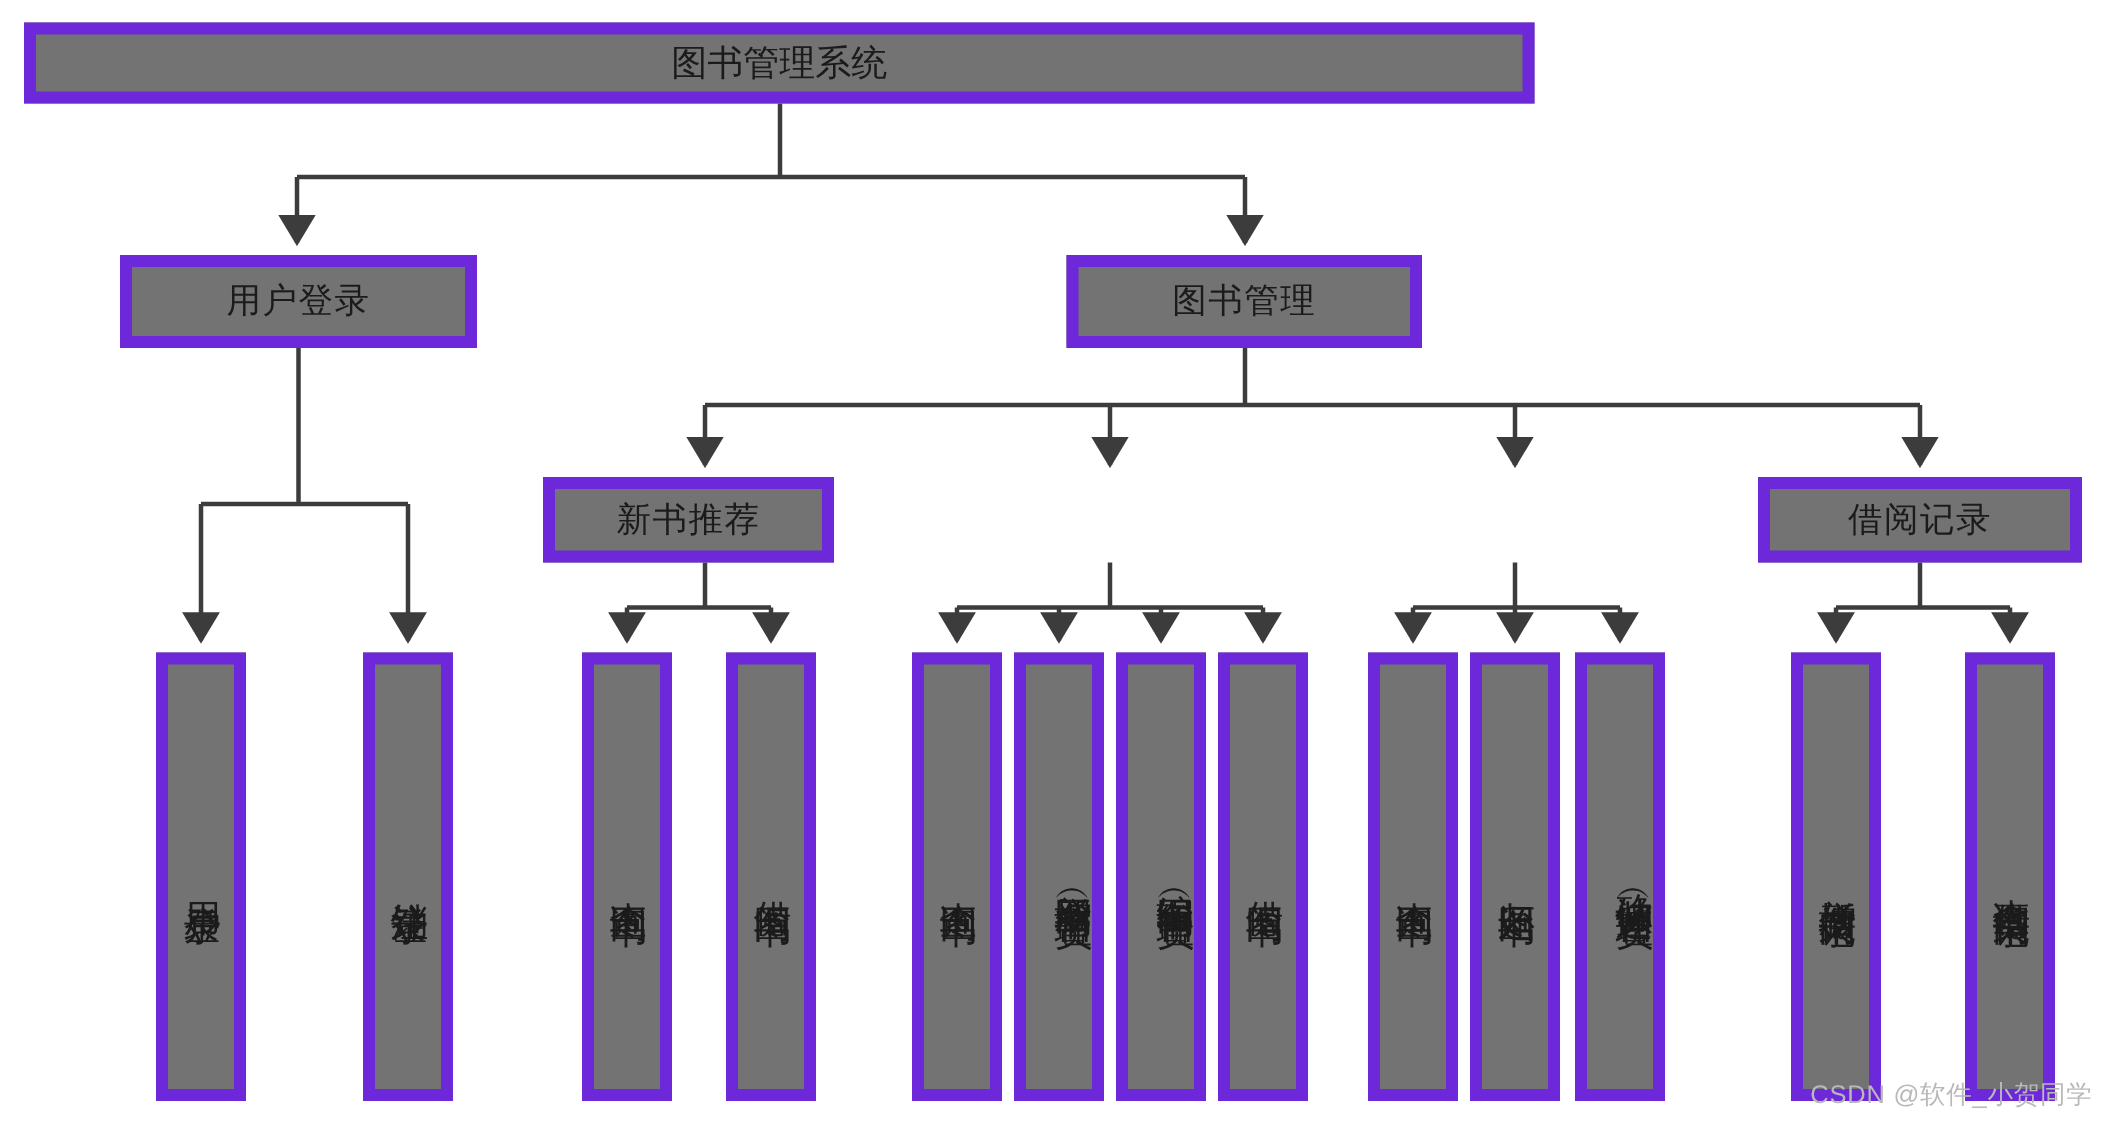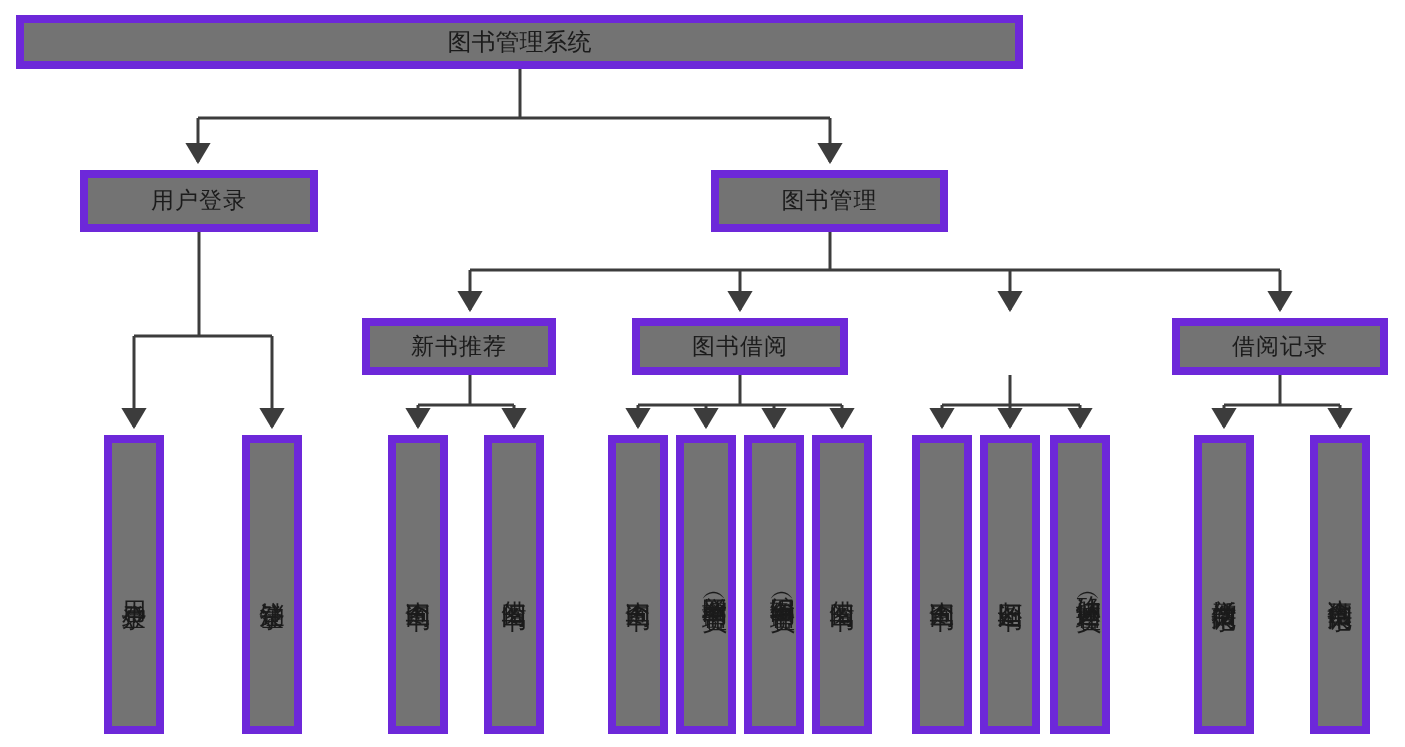--- a/index.html
+++ b/index.html
@@ -134,23 +134,20 @@
   <div class="node horiz" style="left:80px; top:170px; width:238px; height:62px;">
     <span>用户登录</span>
   </div>
   <div class="node horiz" style="left:711px; top:170px; width:237px; height:62px;">
     <span>图书管理</span>
   </div>
 
   <div class="node horiz" style="left:362px; top:318px; width:194px; height:57px;">
     <span>新书推荐</span>
   </div>
-  <div class="node horiz" style="left:632px; top:318px; width:216px; height:57px;">
-    <span>图书借阅</span>
-  </div>
   <div class="node horiz" style="left:1172px; top:318px; width:216px; height:57px;">
     <span>借阅记录</span>
   </div>
 
   <div class="node vert" style="left:104px; top:435px; width:60px; height:299px; align-items:center;">
     <span class="vlabel">用户登录</span>
   </div>
   <div class="node vert" style="left:242px; top:435px; width:60px; height:299px; align-items:center;">
     <span class="vlabel">注销登录</span>
   </div>
@@ -181,13 +178,14 @@
   <div class="node vert tall-start" style="left:1050px; top:435px; width:60px; height:299px;">
     <span class="vlabel">确认归还（管理员）</span>
   </div>
   <div class="node vert" style="left:1194px; top:435px; width:60px; height:299px; align-items:center;">
     <span class="vlabel">新增借阅记录</span>
   </div>
   <div class="node vert" style="left:1310px; top:435px; width:60px; height:299px; align-items:center;">
     <span class="vlabel">查询借阅记录</span>
   </div>
 
+  <div class="watermark">CSDN @软件_小贺同学</div>
 </div>
 
 </body></html>

